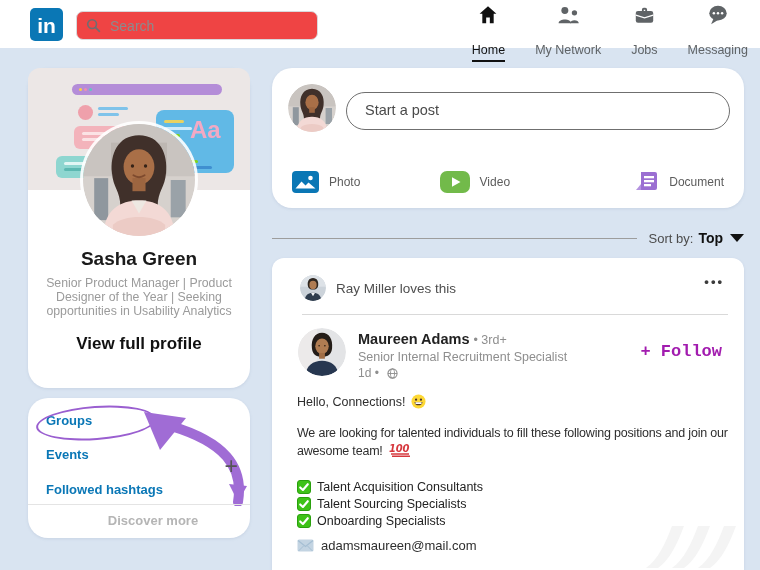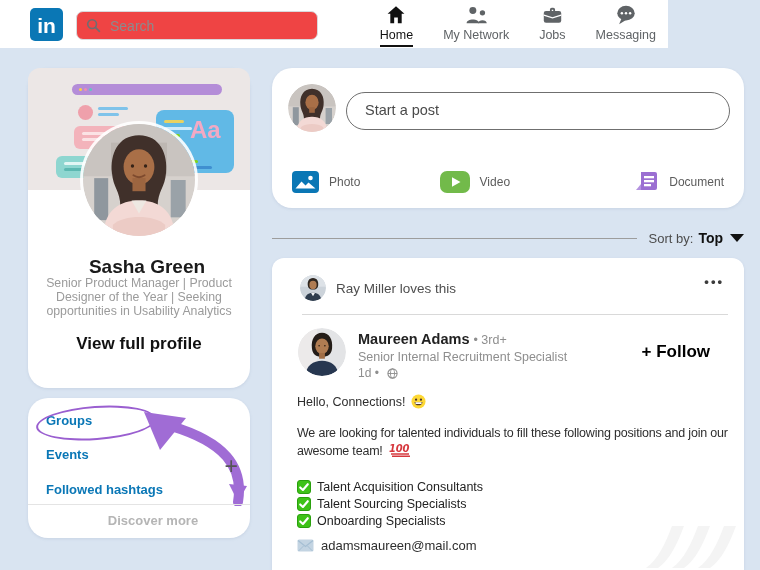--- a/index.html
+++ b/index.html
@@ -1,29 +1,29 @@
 <!DOCTYPE html>
 <html><head>
 <meta charset="utf-8">
 <style>
   html,body{margin:0;padding:0;}
   .screen{position:relative;width:760px;height:570px;background:#d9e4f1;font-family:"Liberation Sans",sans-serif;overflow:hidden;}
 
   
-  .top-nav{position:absolute;top:0;left:0;width:668px;height:48px;background:#ffffff;}
+  .top-nav{position:absolute;top:0;left:0;width:760px;height:48px;background:#ffffff;}
   .logo{position:absolute;left:30px;top:8px;width:33px;height:33px;background:#0a77b5;border-radius:5px;color:#fff;
         font-weight:bold;font-size:21px;display:flex;align-items:flex-end;justify-content:center;line-height:30px;cursor:pointer;}
   .search-box{position:absolute;left:76px;top:11px;width:242px;height:29px;background:#ef4444;border:1px solid #d9d9dc;
         border-radius:7px;display:flex;align-items:center;padding:0 9px;gap:7px;box-sizing:border-box;}
   .search-box input{border:none;background:transparent;outline:none;font-size:14px;color:#333;width:100%;font-family:inherit;}
   .search-box input::placeholder{color:#8b8b8e;}
   .nav-items{position:absolute;right:12px;top:3px;display:flex;gap:30px;}
   .nav-item{display:flex;flex-direction:column;align-items:center;color:#5f6366;font-size:12.5px;cursor:pointer;}
   .nav-item .nicon{height:24px;display:flex;align-items:center;}
-  .nav-item .nav-label{margin-top:1px;padding-bottom:3px;}
+  .nav-item .nav-label{margin-top:16px;padding-bottom:3px;}
   .nav-item.active{color:#131313;}
   .nav-item.active .nav-label{border-bottom:2px solid #111;}
 
   
   .card{position:absolute;background:#fff;border-radius:20px;box-shadow:0 1px 3px rgba(120,140,170,.18);}
 
   
   .profile-card{left:28px;top:68px;width:222px;height:320px;}
   .banner{position:relative;height:122px;background:#ece7e6;border-radius:12px 12px 0 0;overflow:hidden;}
   .b-shape{position:absolute;border-radius:4px;}
@@ -64,21 +64,21 @@
   .ps-avatar-s{position:absolute;left:28px;top:17px;width:26px;height:26px;border-radius:50%;overflow:hidden;cursor:pointer;}
   .ps-context{position:absolute;left:64px;top:23px;font-size:13.5px;color:#4e4e4e;}
   .ps-menu{position:absolute;right:20px;top:16px;font-size:13px;font-weight:bold;color:#3c3c3c;letter-spacing:2px;cursor:pointer;}
   .ps-divider{position:absolute;left:30px;right:16px;top:56px;height:1px;background:#d9d9d9;}
   .ps-avatar{position:absolute;left:26px;top:70px;width:48px;height:48px;border-radius:50%;overflow:hidden;cursor:pointer;}
   .ps-nameline{position:absolute;left:86px;top:73px;font-size:14.5px;}
   .ps-name{font-weight:bold;color:#222;cursor:pointer;}
   .ps-degree{font-size:12.5px;color:#8e8e8e;}
   .ps-headline{position:absolute;left:86px;top:92px;font-size:12.5px;color:#8e8e8e;}
   .ps-time{position:absolute;left:86px;top:108px;font-size:12px;color:#8e8e8e;display:flex;align-items:center;gap:8px;}
-  .ps-follow{position:absolute;right:34px;top:84px;font-size:17px;font-weight:bold;color:#000000;cursor:pointer;}
+  .ps-follow{position:absolute;right:22px;top:84px;font-size:17px;font-weight:bold;color:#a21caf;cursor:pointer;font-family:Liberation Mono, monospace;}
   .ps-body1{position:absolute;left:25px;top:136px;font-size:12.5px;color:#2e2e2e;display:flex;align-items:center;gap:6px;}
   .ps-body2{position:absolute;left:25px;top:166px;width:442px;font-size:12.5px;line-height:18px;color:#2e2e2e;letter-spacing:-0.2px;}
   .ps-checklist{position:absolute;left:25px;top:220px;}
   .ps-check-row{display:flex;align-items:center;gap:6px;height:17px;font-size:12.5px;color:#222;}
   .ps-email{position:absolute;left:25px;top:280px;display:flex;align-items:center;gap:7px;font-size:13px;color:#2e2e2e;}
   .watermark{position:absolute;right:8px;bottom:0;}
   svg{display:block;}
   .inline-ico{display:inline-block;}
 </style>
 </head>
@@ -185,21 +185,21 @@
           <rect x="53" y="58" width="14" height="14" fill="#9c6540"></rect>
           <circle cx="53" cy="45" r="1.8" fill="#352318"></circle>
           <circle cx="67" cy="45" r="1.8" fill="#352318"></circle>
           <path d="M54,55 q6,4 12,0" stroke="#7e4a2e" stroke-width="2" fill="none" stroke-linecap="round"></path>
           <path d="M22,120 C22,92 40,82 60,82 C80,82 98,92 98,120 Z" fill="#f3d9d5"></path>
           <path d="M52,82 L60,96 L68,82 Z" fill="#eee8e2"></path>
           <path d="M32,108 C44,97 76,97 88,108 L88,120 L32,120 Z" fill="#eccbc5"></path>
         </g>
       </svg>
     </div>
-    <h2 class="pf-name" style="margin:8px;">Sasha Green</h2>
+    <h2 class="pf-name" style="margin:0;">Sasha Green</h2>
     <p class="pf-headline" style="margin:0;">Senior Product Manager | Product Designer of the Year | Seeking opportunities in Usability Analytics</p>
     <div class="pf-view">View full profile</div>
   </section>
 
   <section class="card shortcuts-card">
     <a class="sc-item" style="top:15px;">Groups</a>
     <a class="sc-item" style="top:49px;">Events</a>
     <a class="sc-item" style="top:84px;">Followed hashtags</a>
     <div class="sc-ellipse"></div>
     <div class="sc-arrow">

